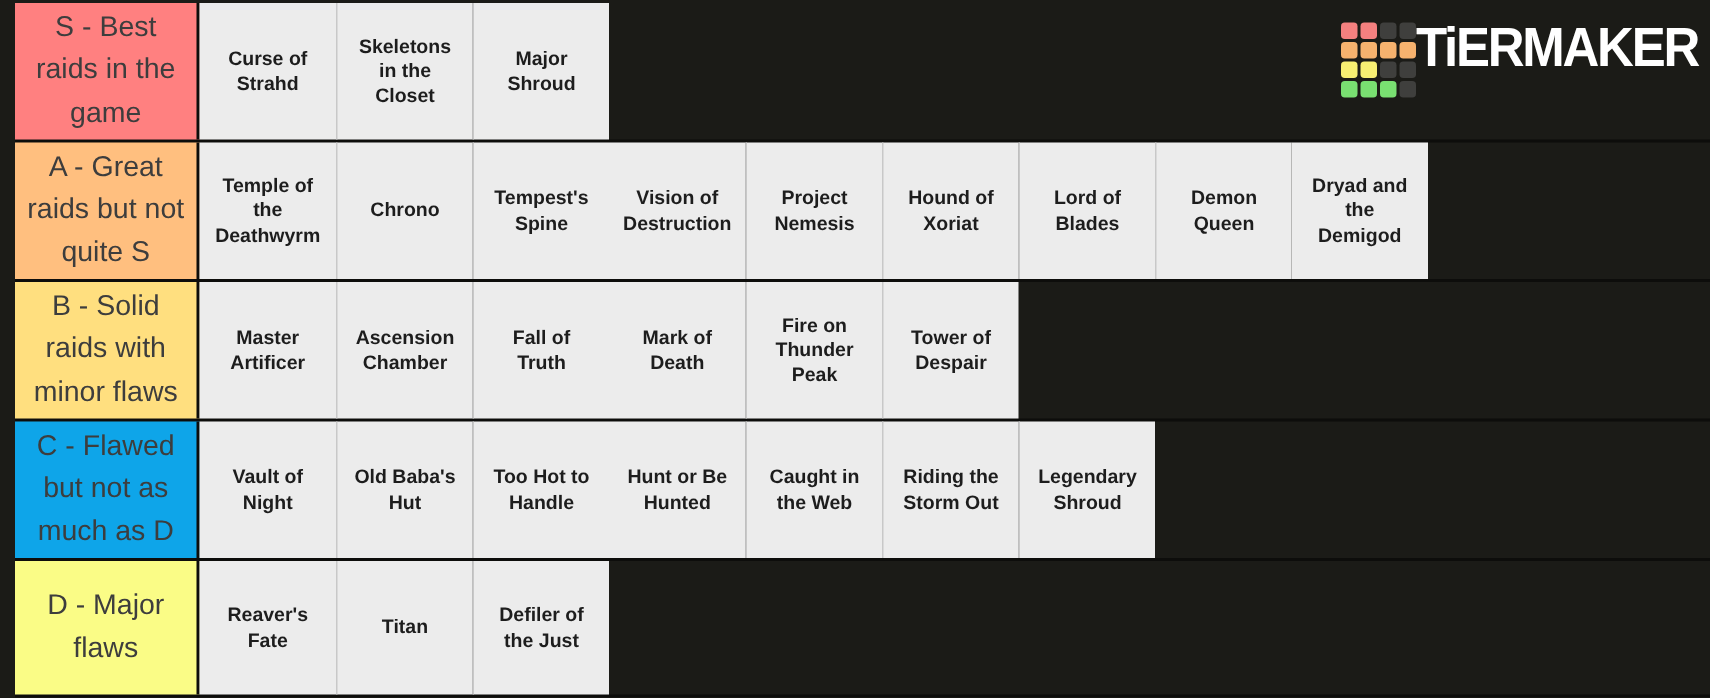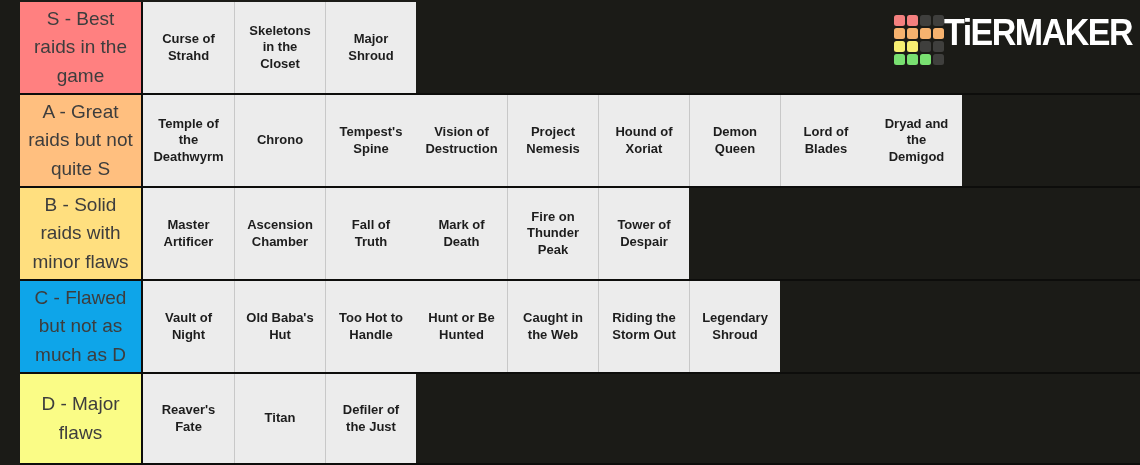--- a/index.html
+++ b/index.html
@@ -4,21 +4,21 @@
 <style>
   html,body{margin:0;padding:0}
   body{
     width:1140px;height:465px;overflow:hidden;
     background:#1b1b17;
     font-family:"Liberation Sans",sans-serif;
     position:relative;
   }
   .tierlist{
     position:absolute;top:0;left:0;width:1140px;height:383px;
-    padding:2px 0 0 20px;box-sizing:border-box;
+    padding:2px 0 0 10px;box-sizing:border-box;
   }
   .row{
     display:flex;height:93px;box-sizing:border-box;
     border-bottom:2px solid #0d0d0b;
   }
   .row:last-child{height:91px}
   .tier-label{
     flex:0 0 123px;box-sizing:border-box;
     border-right:2px solid #0d0d0b;
     display:flex;align-items:center;justify-content:center;
@@ -72,22 +72,22 @@
     </div>
     <div class="row">
       <div class="tier-label" style="background: rgb(255, 191, 127);">A -  Great raids but not quite S</div>
       <div class="cells">
         <div class="cell">Temple of the Deathwyrm</div>
         <div class="cell">Chrono</div>
         <div class="cell">Tempest's Spine</div>
         <div class="cell">Vision of Destruction</div>
         <div class="cell">Project Nemesis</div>
         <div class="cell">Hound of Xoriat</div>
+        <div class="cell">Lord of Blades</div>
         <div class="cell">Demon Queen</div>
-        <div class="cell">Lord of Blades</div>
         <div class="cell">Dryad and the Demigod</div>
       </div>
     </div>
     <div class="row">
       <div class="tier-label" style="background: rgb(255, 223, 127);">B - Solid raids with minor flaws</div>
       <div class="cells">
         <div class="cell">Master Artificer</div>
         <div class="cell">Ascension Chamber</div>
         <div class="cell">Fall of Truth</div>
         <div class="cell">Mark of Death</div>

